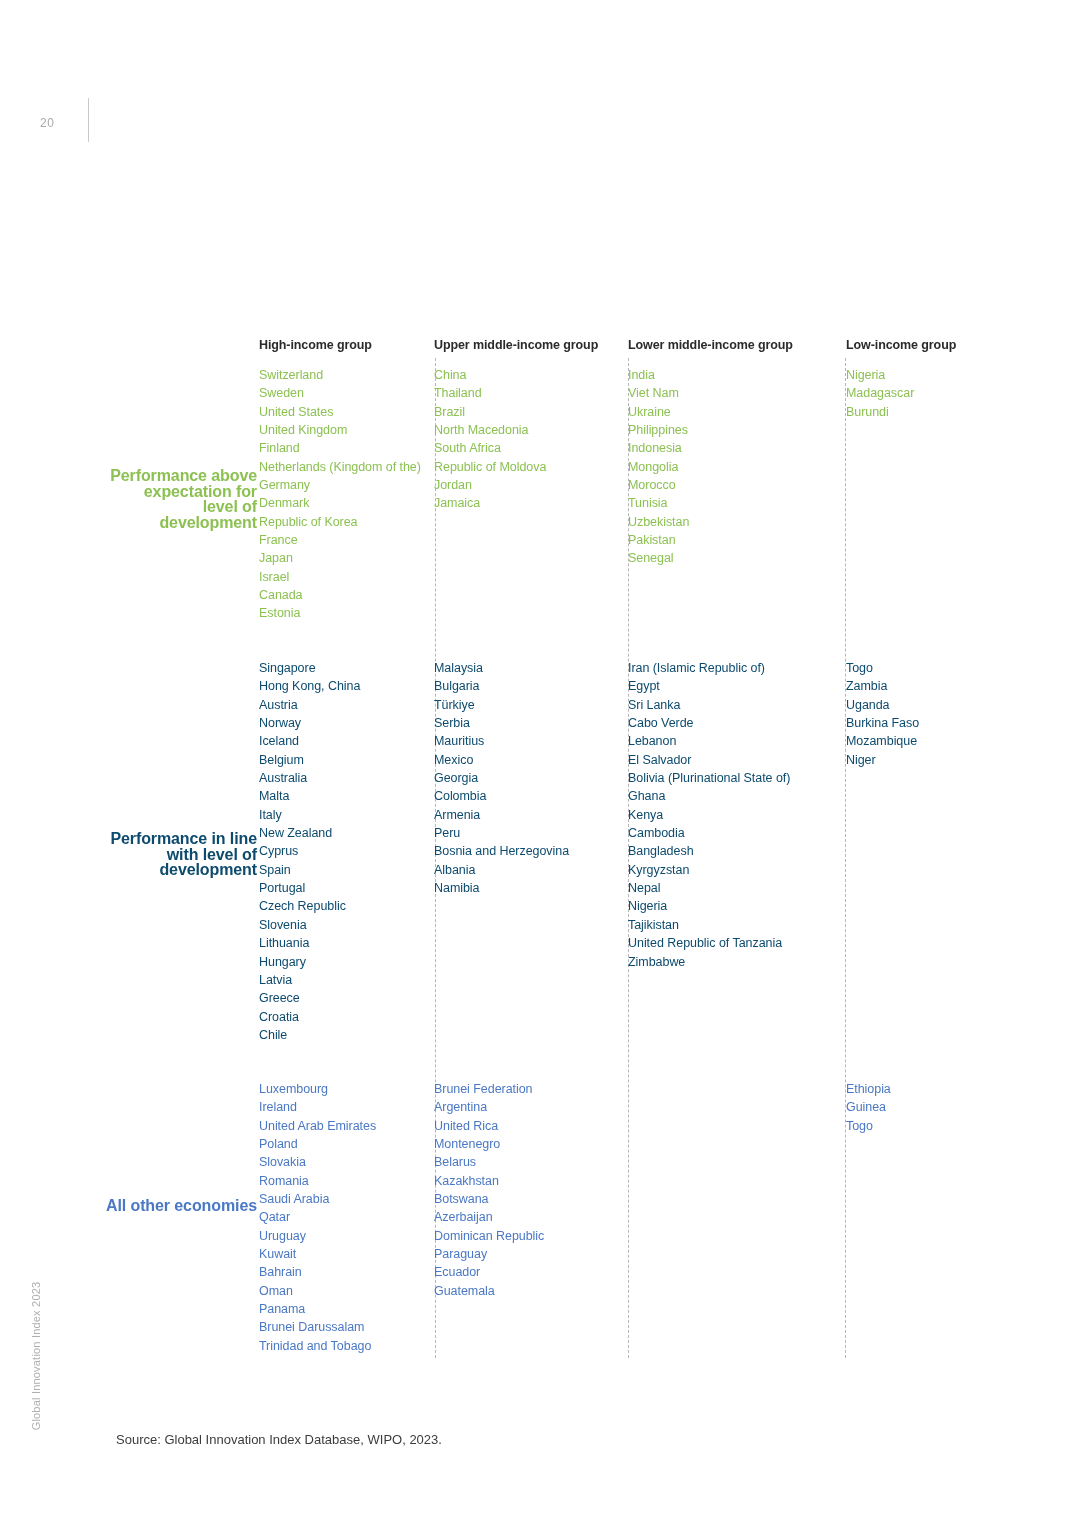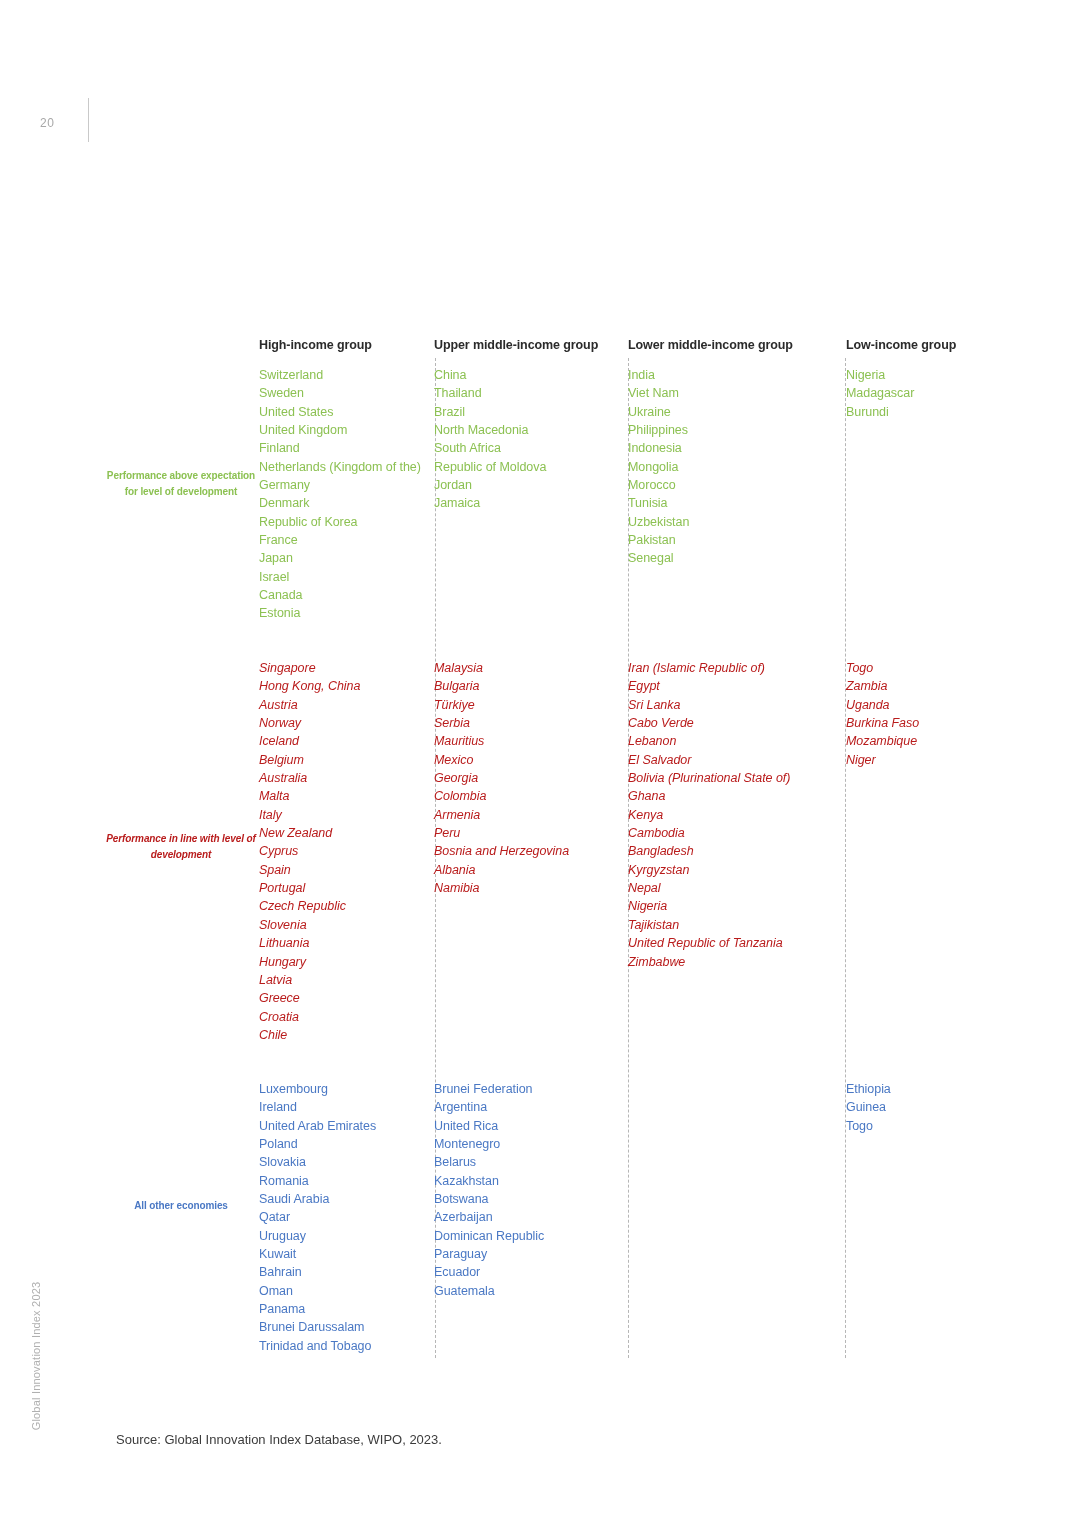--- a/index.html
+++ b/index.html
@@ -80,38 +80,38 @@
     position: absolute;
     top: 358px;
     height: 1000px;
     width: 0;
     border-left: 1px dashed #b6b6b6;
   }
 
   .row-label {
     position: absolute;
     width: 152px;
-    text-align: center;
-    font-size: 10px;
+    text-align: right;
+    font-size: 16px;
     font-weight: bold;
     line-height: 15.5px;
     letter-spacing: -0.1px;
   }
 
   .cell {
     position: absolute;
     font-size: 12.5px;
     line-height: 18.35px;
     letter-spacing: -0.05px;
     white-space: nowrap;
   }
   .cell div { white-space: nowrap; }
 
   .g-green  { color: #8cc152; }
-  .g-cyan   { color: #b91c1c; font-style: italic; }
+  .g-cyan   { color: #0c4a6e; }
   .g-blue   { color: #4a78c4; }
 
   
   .source-note {
     position: absolute;
     left: 116px;
     top: 1432px;
     font-size: 13px;
     color: #3c3c3c;
   }

